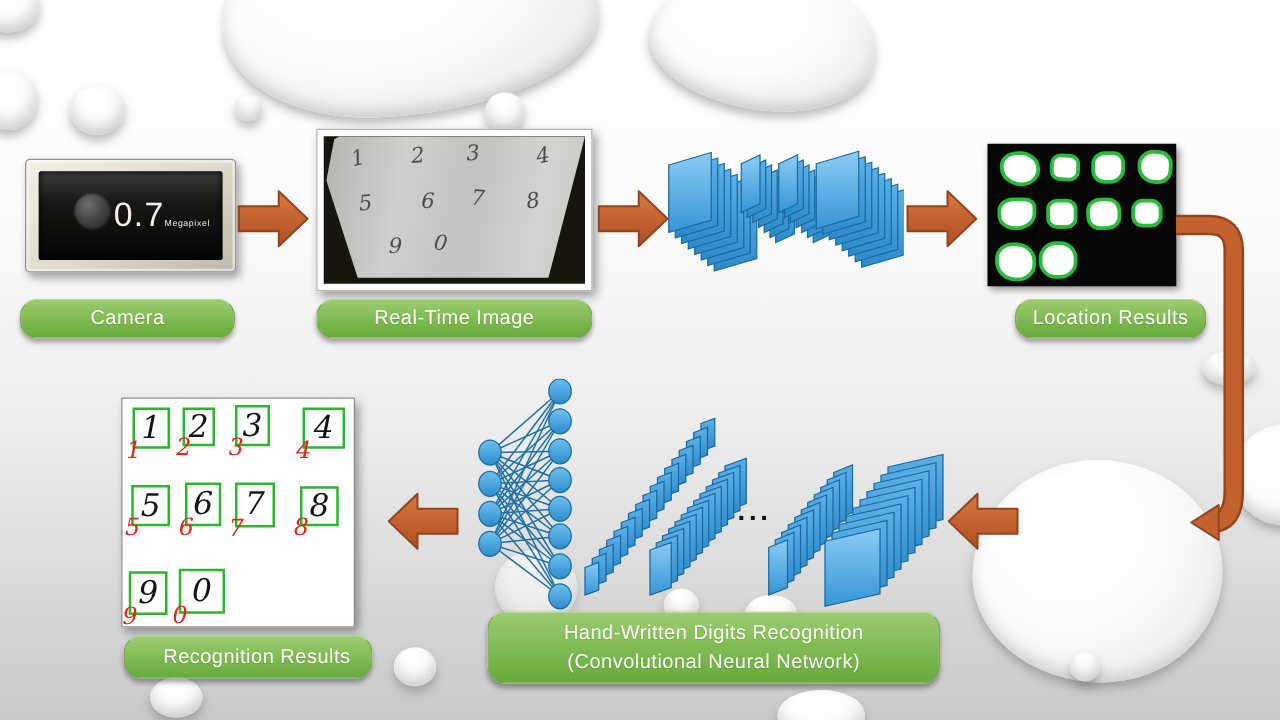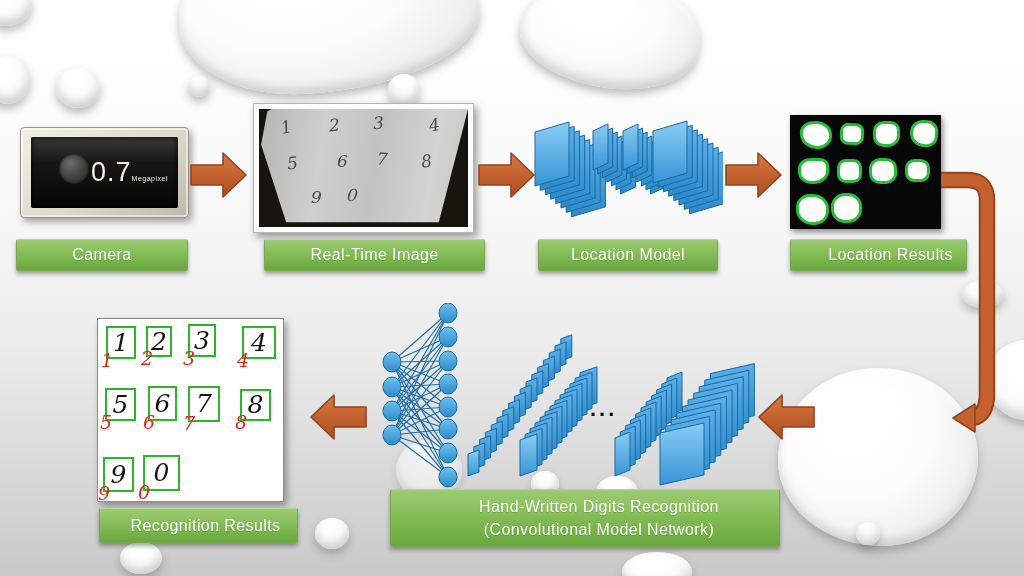--- a/index.html
+++ b/index.html
@@ -13,21 +13,21 @@
     position:absolute;border-radius:50%;z-index:1;
     background:radial-gradient(ellipse at 38% 30%,#ffffff 0%,#fcfcfc 45%,#efefef 72%,#e1e1e1 100%);
     box-shadow:0 5px 8px rgba(110,110,110,.45), inset 0 -6px 10px rgba(150,150,150,.35), inset 0 4px 8px rgba(255,255,255,.95);
   }
   .bubble:after{content:'';position:absolute;left:14%;top:7%;width:48%;height:32%;border-radius:50%;
     background:linear-gradient(rgba(255,255,255,.95),rgba(255,255,255,0));}
   
   .glabel{
     position:absolute;z-index:7;display:flex;flex-direction:column;align-items:center;justify-content:center;
     background:linear-gradient(to bottom,#9ccb72 0%,#84bd56 45%,#67a93c 100%);
-    border:1px solid #7ea557;border-top-color:#b3d694;border-radius:2px;
+    border:1px solid #7ea557;border-top-color:#b3d694;border-radius:14px;
     box-shadow:0 3px 4px rgba(0,0,0,.35);
     color:#ffffff;font-size:16px;letter-spacing:.4px;text-align:center;line-height:1.45;
     text-shadow:0 1px 1px rgba(0,0,0,.15);
   }
   
   #camera-frame{position:absolute;left:20px;top:127px;width:167px;height:89px;z-index:5;
     background:linear-gradient(145deg,#f2efe5 0%,#ddd9cb 55%,#bdb9aa 100%);
     border:1px solid #98948a;border-radius:4px;
     box-shadow:3px 4px 7px rgba(0,0,0,.35), inset 0 0 0 2px rgba(255,255,255,.5);}
   #camera-panel{position:absolute;left:10px;right:10px;top:9px;bottom:9px;
@@ -133,21 +133,21 @@
       <span class="rt-digit" style="left:114px;top:4px;transform:rotate(-4deg)">3</span>
       <span class="rt-digit" style="left:170px;top:6px;transform:rotate(-10deg)">4</span>
       <span class="rt-digit" style="left:28px;top:44px;transform:rotate(-6deg)">5</span>
       <span class="rt-digit" style="left:78px;top:42px">6</span>
       <span class="rt-digit" style="left:118px;top:40px;transform:rotate(4deg)">7</span>
       <span class="rt-digit" style="left:162px;top:42px;transform:rotate(-8deg)">8</span>
       <span class="rt-digit" style="left:52px;top:78px">9</span>
       <span class="rt-digit" style="left:88px;top:76px;transform:rotate(6deg)">0</span>
     </div>
   </div>
-  <div class="glabel" style="left:264px;top:239px;width:219px;height:30px;">
+  <div class="glabel" style="left:253px;top:239px;width:219px;height:30px;">
     <span>Real-Time Image</span>
   </div>
 
   <svg class="arrow" style="left:477px;top:149px" width="60" height="52" viewBox="0 0 60 52">
     <polygon points="2,16 34,16 34,4 57,26 34,48 34,36 2,36" fill="url(#agrad)" stroke="#93431d" stroke-width="1.6" stroke-linejoin="round"></polygon>
   </svg>
 
   <svg id="locmodel-gfx" class="gfx" style="left:533px;top:116px" width="190" height="104" viewBox="0 0 190 104">
       <path d="M38.4,46.800000000000004 L72.4,36.800000000000004 L72.4,90.80000000000001 L38.4,100.80000000000001 Z" fill="url(#cardFace)" stroke="#1b689f" stroke-width="1"></path>
       <path d="M33.2,42.400000000000006 L67.2,32.400000000000006 L67.2,86.4 L33.2,96.4 Z" fill="url(#cardFace)" stroke="#1b689f" stroke-width="1"></path>
@@ -173,41 +173,38 @@
       <path d="M90,15 L105,8 L105,47 L90,54 Z" fill="url(#cardFaceFront)" stroke="#1b689f" stroke-width="1"></path>
       <path d="M156.4,45.800000000000004 L190.4,35.800000000000004 L190.4,87.80000000000001 L156.4,97.80000000000001 Z" fill="url(#cardFace)" stroke="#1b689f" stroke-width="1"></path>
       <path d="M151.2,41.400000000000006 L185.2,31.400000000000002 L185.2,83.4 L151.2,93.4 Z" fill="url(#cardFace)" stroke="#1b689f" stroke-width="1"></path>
       <path d="M146,37 L180,27 L180,79 L146,89 Z" fill="url(#cardFace)" stroke="#1b689f" stroke-width="1"></path>
       <path d="M140.8,32.6 L174.8,22.6 L174.8,74.6 L140.8,84.6 Z" fill="url(#cardFace)" stroke="#1b689f" stroke-width="1"></path>
       <path d="M135.6,28.200000000000003 L169.6,18.200000000000003 L169.6,70.2 L135.6,80.2 Z" fill="url(#cardFace)" stroke="#1b689f" stroke-width="1"></path>
       <path d="M130.4,23.8 L164.4,13.8 L164.4,65.8 L130.4,75.8 Z" fill="url(#cardFace)" stroke="#1b689f" stroke-width="1"></path>
       <path d="M125.2,19.4 L159.2,9.4 L159.2,61.400000000000006 L125.2,71.4 Z" fill="url(#cardFace)" stroke="#1b689f" stroke-width="1"></path>
       <path d="M120,15 L154,5 L154,57 L120,67 Z" fill="url(#cardFaceFront)" stroke="#1b689f" stroke-width="1"></path>
     </svg>
-  <div class="glabel" style="left:538px;top:239px;width:178px;height:30px;">
-    <span>Location Model</span>
-  </div>
 
   <svg class="arrow" style="left:724px;top:149px" width="60" height="52" viewBox="0 0 60 52">
     <polygon points="2,16 34,16 34,4 57,26 34,48 34,36 2,36" fill="url(#agrad)" stroke="#93431d" stroke-width="1.6" stroke-linejoin="round"></polygon>
   </svg>
 
   <div id="loc-box">
     <div class="blob" style="left:10px;top:6px;width:26px;height:22px;border-radius:45% 55% 50% 60%;transform:rotate(-3deg)"></div>
     <div class="blob" style="left:50px;top:8px;width:18px;height:16px;border-radius:35%;transform:rotate(2deg)"></div>
     <div class="blob" style="left:83px;top:6px;width:21px;height:20px;border-radius:40% 35% 45% 40%;"></div>
     <div class="blob" style="left:120px;top:5px;width:22px;height:21px;border-radius:45% 40% 40% 50%;transform:rotate(4deg)"></div>
     <div class="blob" style="left:8px;top:43px;width:25px;height:20px;border-radius:40% 30% 50% 45%;"></div>
     <div class="blob" style="left:47px;top:44px;width:19px;height:18px;border-radius:35%;"></div>
     <div class="blob" style="left:79px;top:43px;width:22px;height:20px;border-radius:40%;transform:rotate(-2deg)"></div>
     <div class="blob" style="left:115px;top:44px;width:19px;height:17px;border-radius:38%;"></div>
     <div class="blob" style="left:6px;top:79px;width:27px;height:25px;border-radius:42% 48% 45% 50%;transform:rotate(2deg)"></div>
     <div class="blob" style="left:41px;top:78px;width:25px;height:24px;border-radius:45%;"></div>
   </div>
-  <div class="glabel" style="left:790px;top:239px;width:151px;height:30px;padding-left:24px;">
+  <div class="glabel" style="left:812px;top:239px;width:151px;height:30px;">
     <span>Location Results</span>
   </div>
 
   <svg class="arrow" style="left:933px;top:161px" width="90" height="292" viewBox="0 0 90 292">
     <path d="M8,19 L34,19 Q54,19 54,39 L54,232 Q54,254 40,257 L36,257" fill="none" stroke="#93431d" stroke-width="16.5" stroke-linecap="butt"></path>
     <path d="M8,19 L34,19 Q54,19 54,39 L54,232 Q54,254 40,257 L36,257" fill="none" stroke="#c4622f" stroke-width="12.5" stroke-linecap="butt"></path>
     <polygon points="42,243 42,271 20,257" fill="#c4622f" stroke="#93431d" stroke-width="1.6" stroke-linejoin="round"></polygon>
   </svg>
 
 
@@ -308,23 +305,23 @@
       <path d="M239.2,58.800000000000004 L283.2,48.800000000000004 L283.2,100.80000000000001 L239.2,110.80000000000001 Z" fill="url(#cardFace)" stroke="#1b689f" stroke-width="1"></path>
       <path d="M233.6,65.4 L277.6,55.400000000000006 L277.6,107.4 L233.6,117.4 Z" fill="url(#cardFace)" stroke="#1b689f" stroke-width="1"></path>
       <path d="M228,72 L272,62 L272,114 L228,124 Z" fill="url(#cardFace)" stroke="#1b689f" stroke-width="1"></path>
       <path d="M222.4,78.6 L266.4,68.6 L266.4,120.6 L222.4,130.6 Z" fill="url(#cardFace)" stroke="#1b689f" stroke-width="1"></path>
       <path d="M216.8,85.2 L260.8,75.2 L260.8,127.19999999999999 L216.8,137.2 Z" fill="url(#cardFace)" stroke="#1b689f" stroke-width="1"></path>
       <path d="M211.2,91.8 L255.2,81.8 L255.2,133.8 L211.2,143.8 Z" fill="url(#cardFace)" stroke="#1b689f" stroke-width="1"></path>
       <path d="M205.6,98.4 L249.6,88.4 L249.6,140.4 L205.6,150.4 Z" fill="url(#cardFace)" stroke="#1b689f" stroke-width="1"></path>
       <path d="M200,105 L244,95 L244,147 L200,157 Z" fill="url(#cardFaceFront)" stroke="#1b689f" stroke-width="1"></path>
     </svg>
   <span id="cnn-dots">...</span>
-  <div class="glabel" style="left:390px;top:489px;width:360px;height:56px;padding-left:28px;">
+  <div class="glabel" style="left:390px;top:489px;width:360px;height:56px;">
     <span>Hand-Written Digits Recognition</span>
-    <span>(Convolutional Model Network)</span>
+    <span>(Convolutional Neural Network)</span>
   </div>
 
   <svg class="arrow" style="left:308px;top:391px" width="60" height="52" viewBox="0 0 60 52">
     <polygon points="58,16 26,16 26,4 3,26 26,48 26,36 58,36" fill="url(#agrad)" stroke="#93431d" stroke-width="1.6" stroke-linejoin="round"></polygon>
   </svg>
 
   <div id="rec-box">
     <div class="rcell" style="left:8px;top:7px;width:26px;height:29px">
       <span class="rdigit">1</span>
         <span class="rred">1</span>

